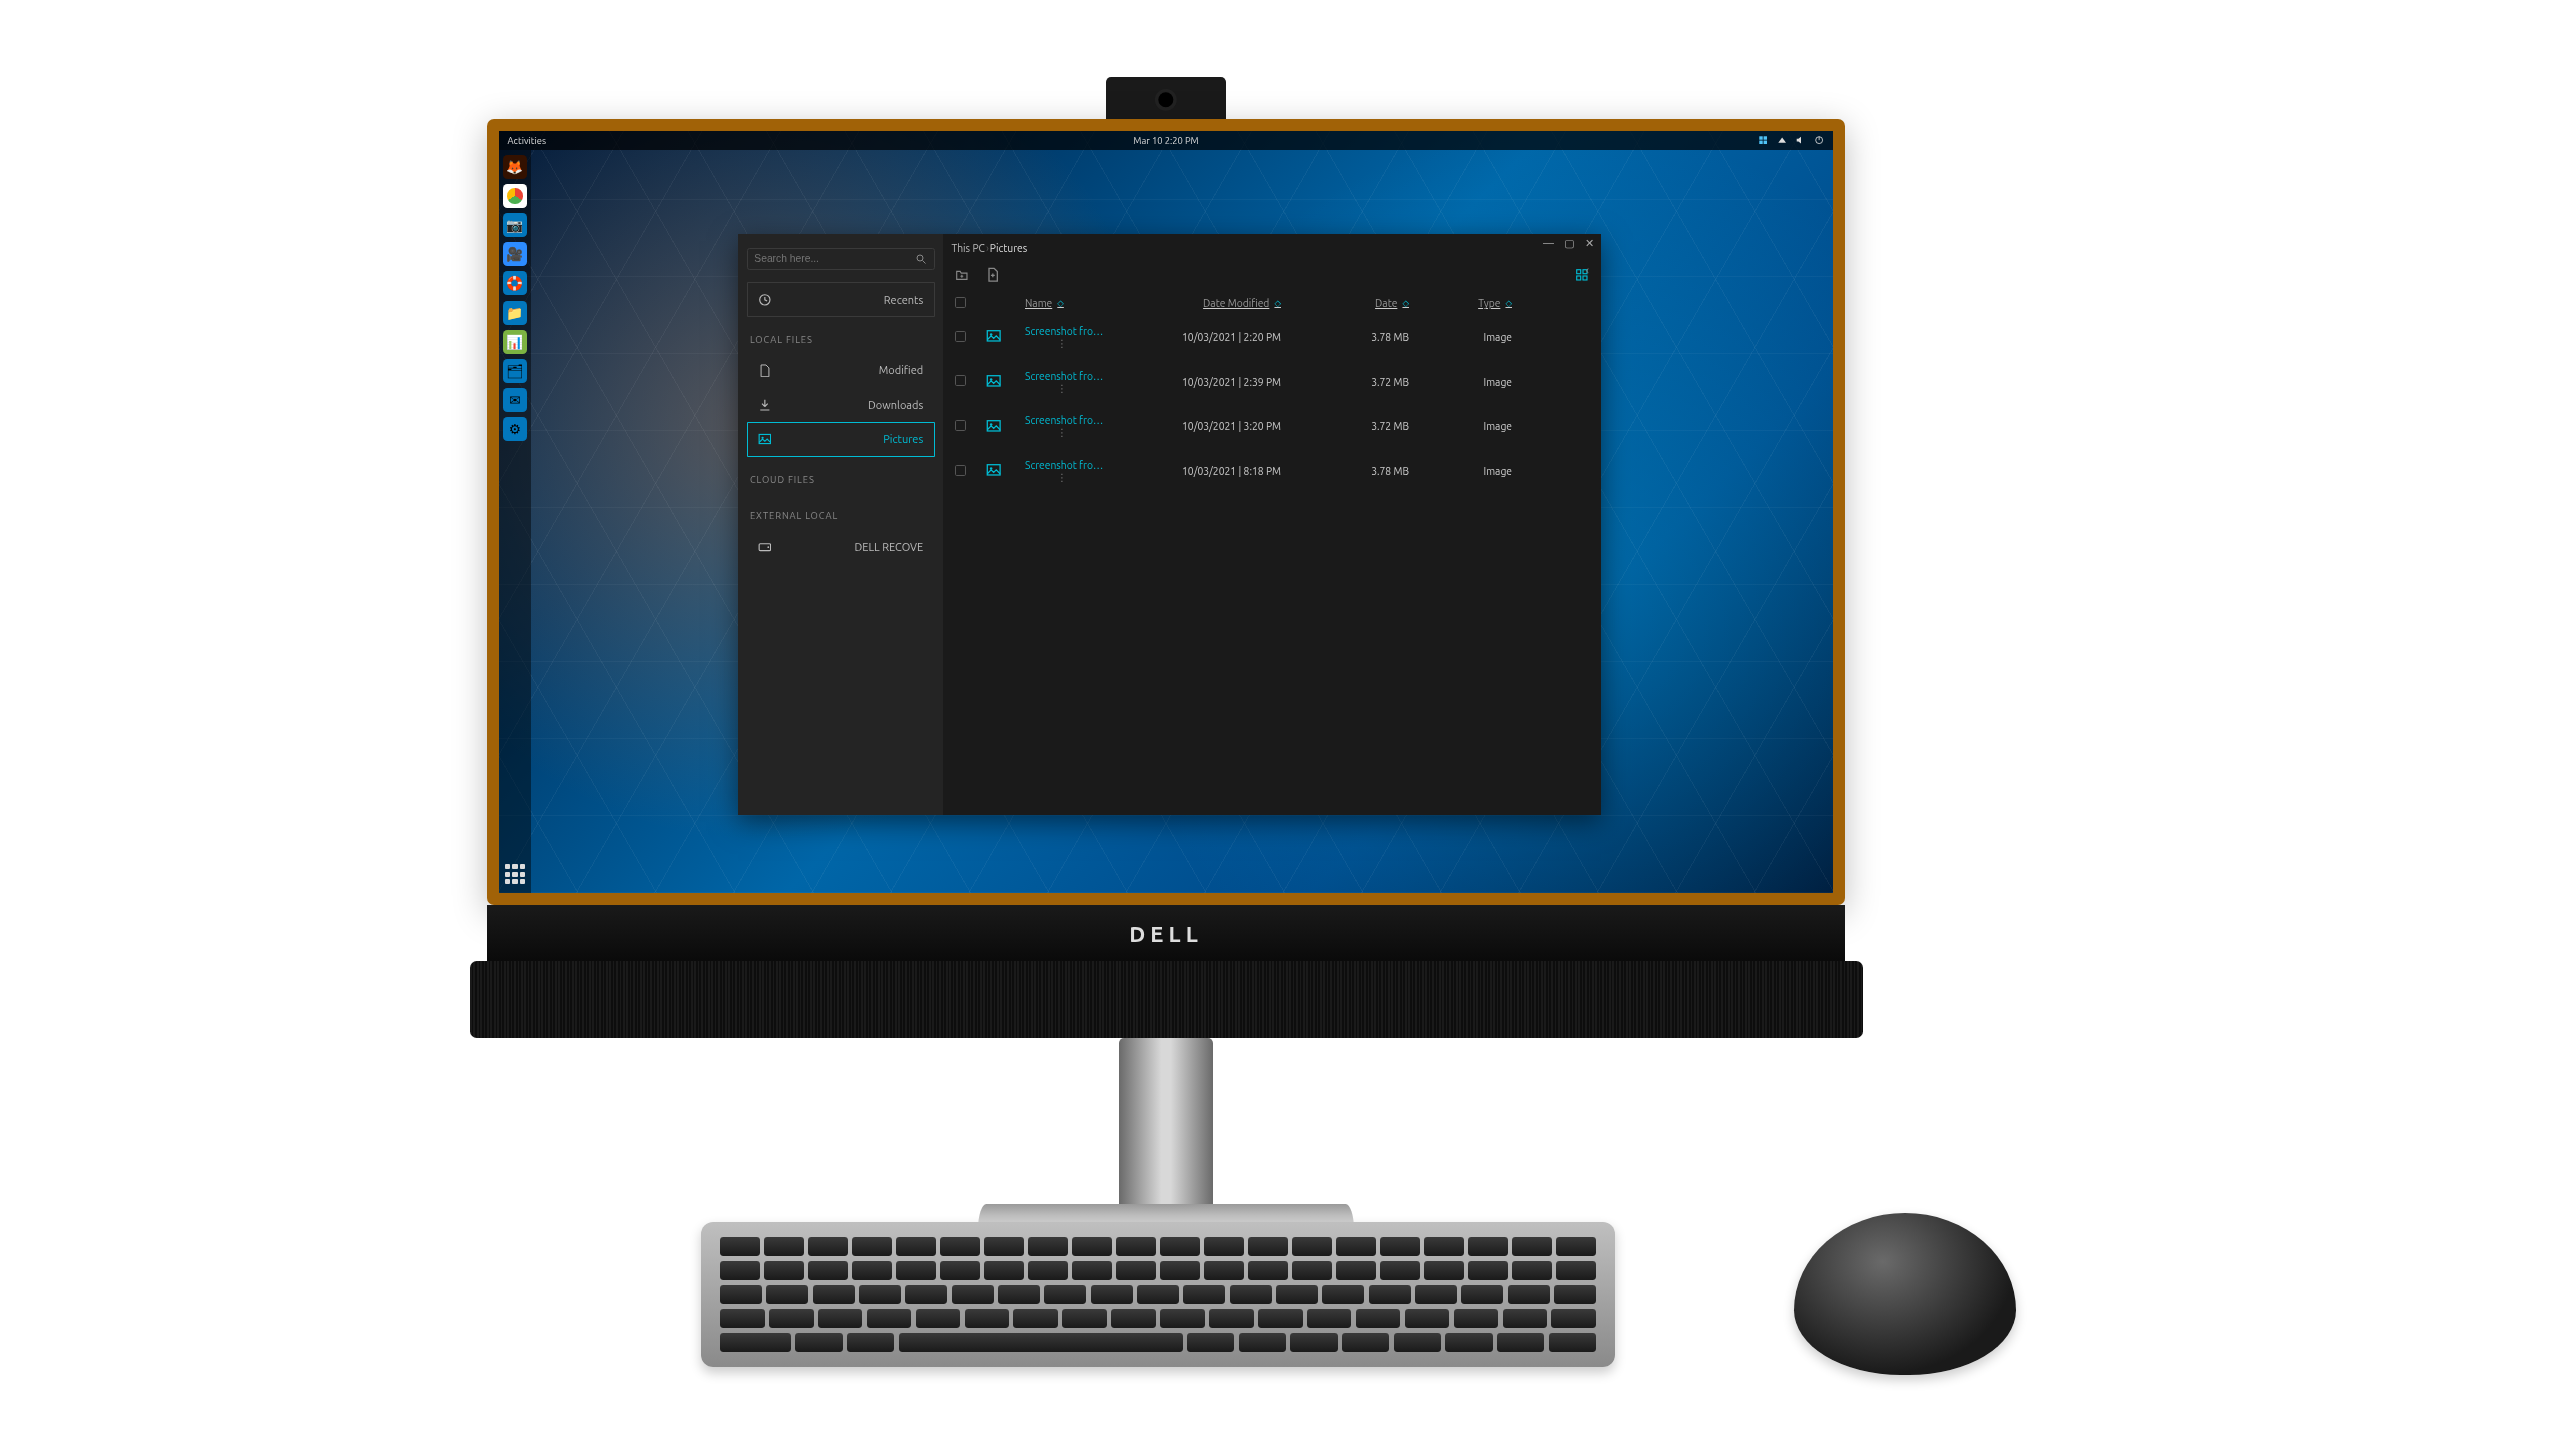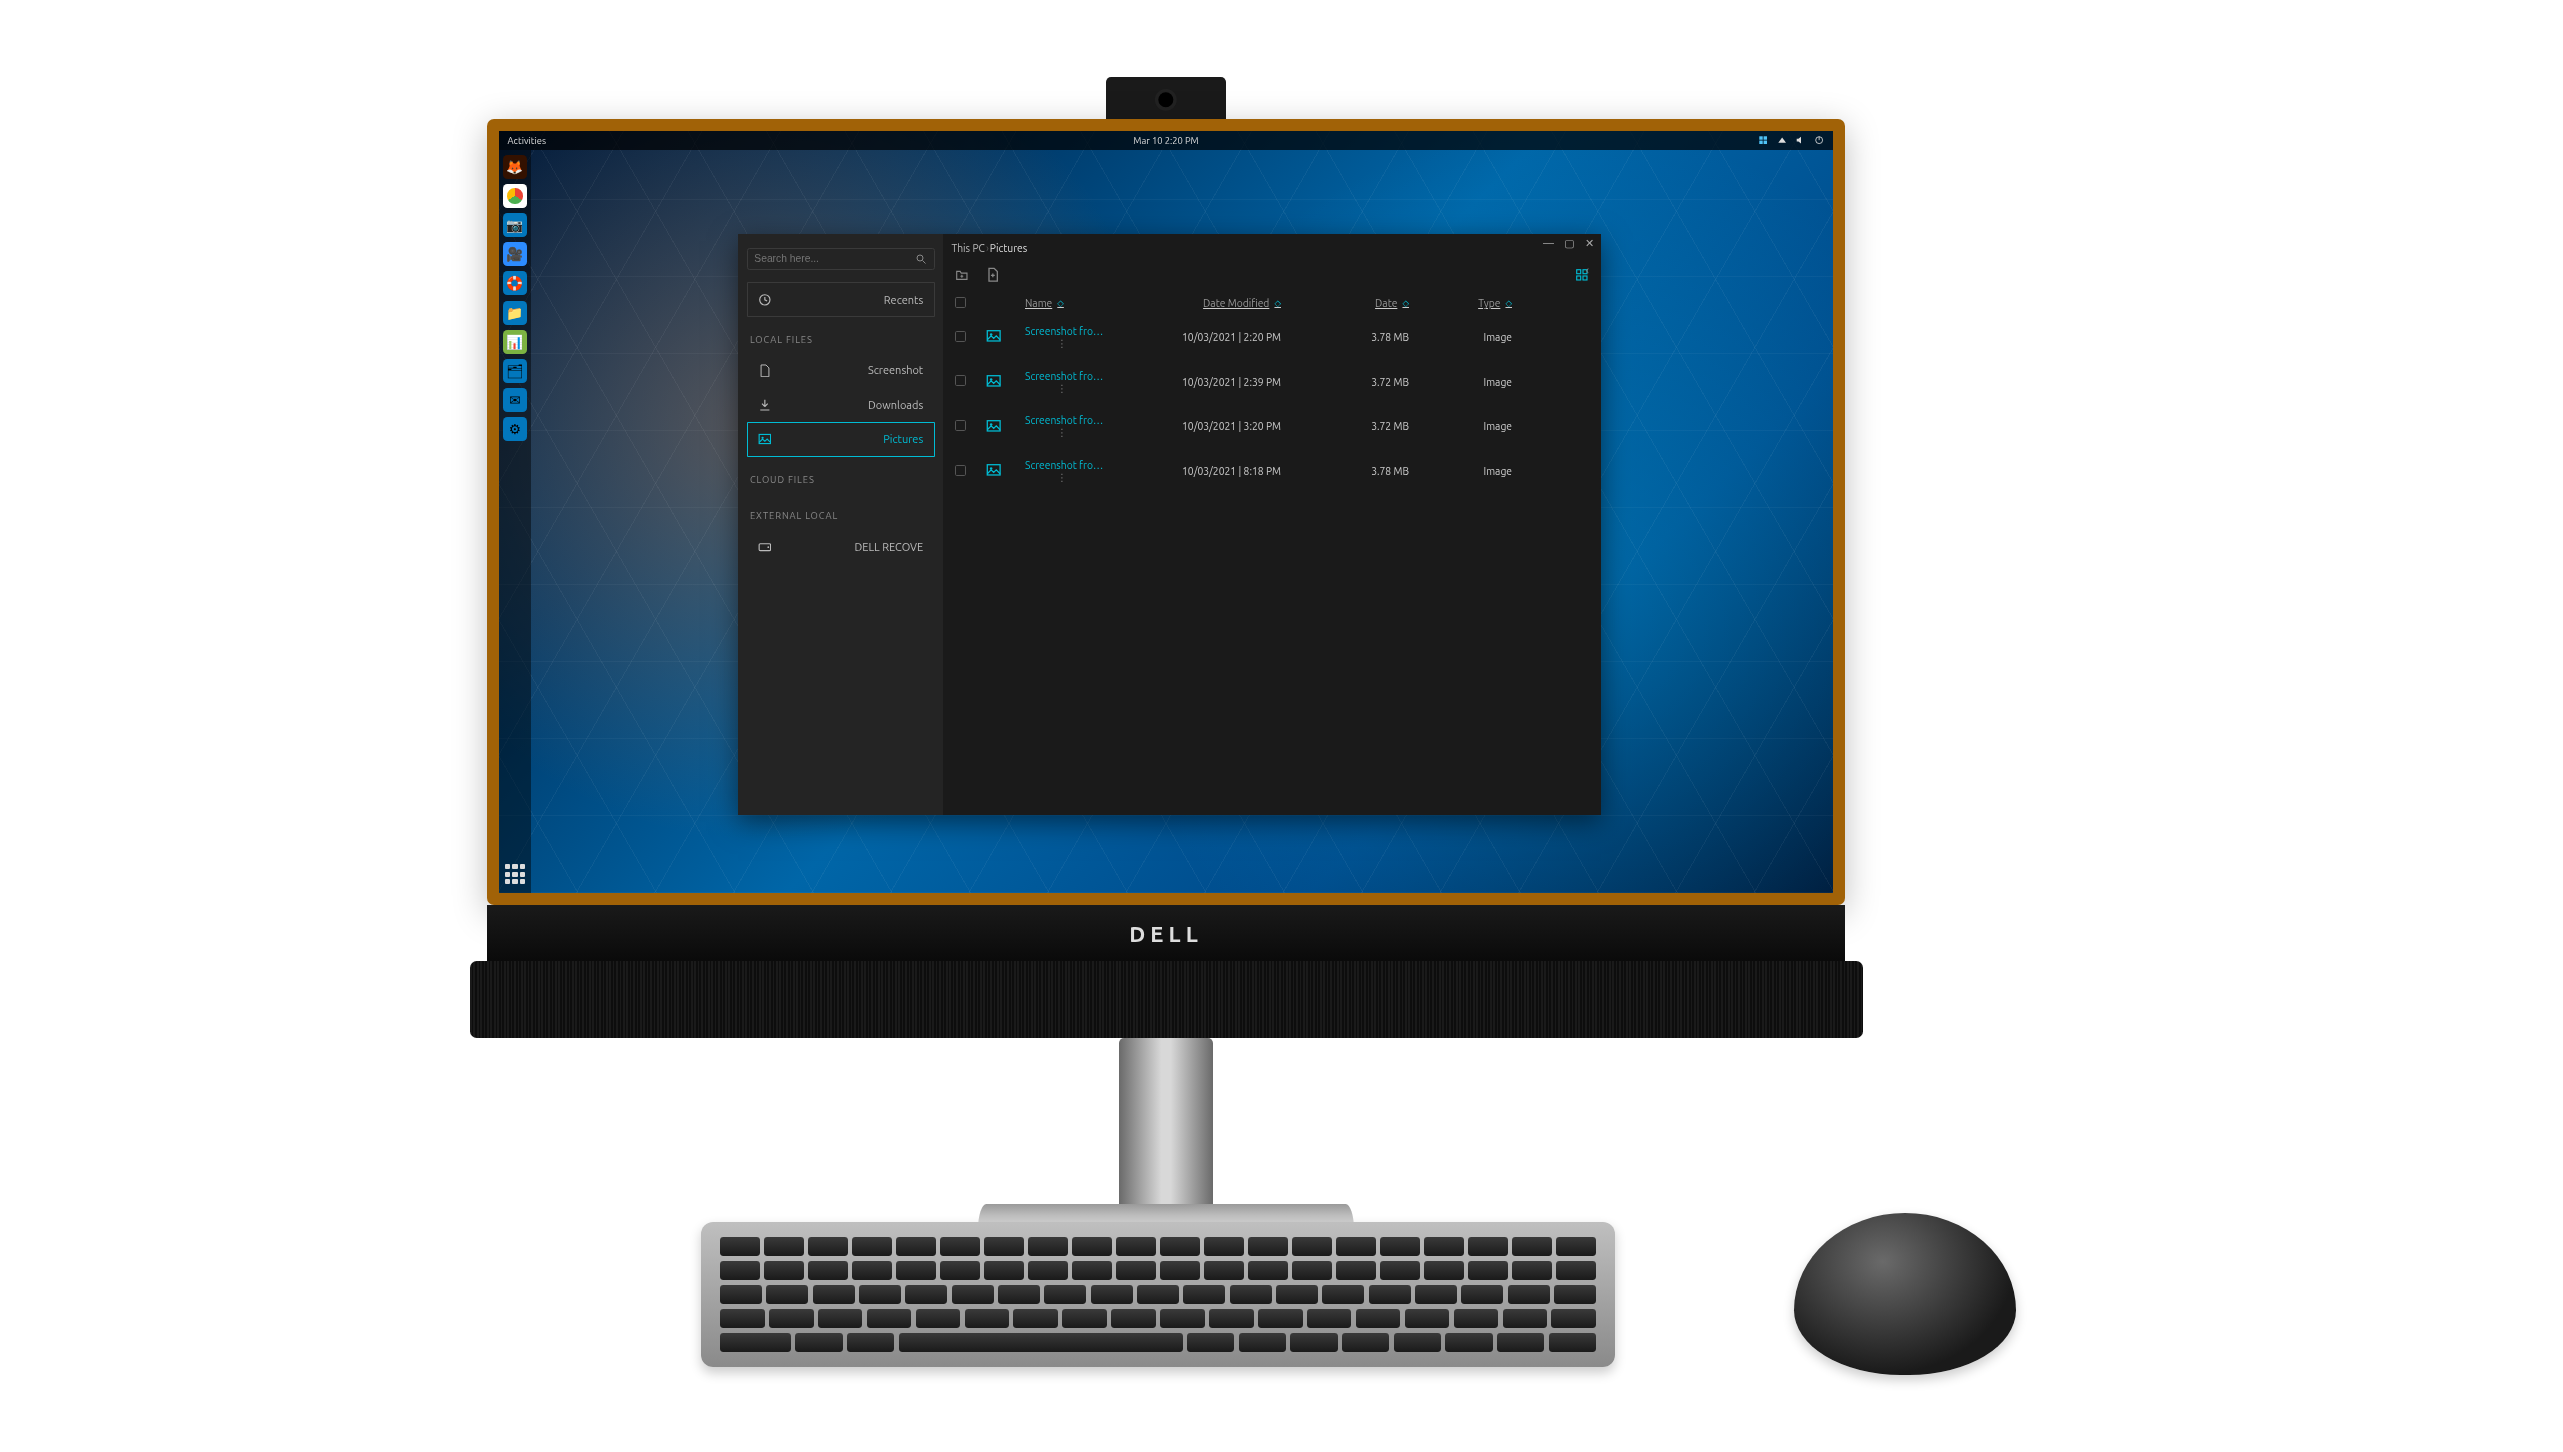--- a/index.html
+++ b/index.html
@@ -432,21 +432,21 @@
           </div>
 
           <div class="sb-header">LOCAL FILES</div>
 
           <div class="sb-item">
             <span class="ico">
                 <svg width="12" height="13.7" viewBox="0 0 24 28">
                   <path d="M4 2h10l6 6v18H4z" fill="none" stroke="#bbb" stroke-width="2"></path>
                 </svg>
               </span>
-            <span>Screenshot</span>
+            <span>Modified</span>
           </div>
           <div class="sb-item">
             <span class="ico">
                 <svg width="13.7" height="13.7" viewBox="0 0 24 24">
                   <path d="M12 3v12m0 0l-5-5m5 5l5-5M4 21h16" stroke="#bbb" stroke-width="2" fill="none"></path>
                 </svg>
               </span>
             <span>Downloads</span>
           </div>
           <div class="sb-item boxed active">

